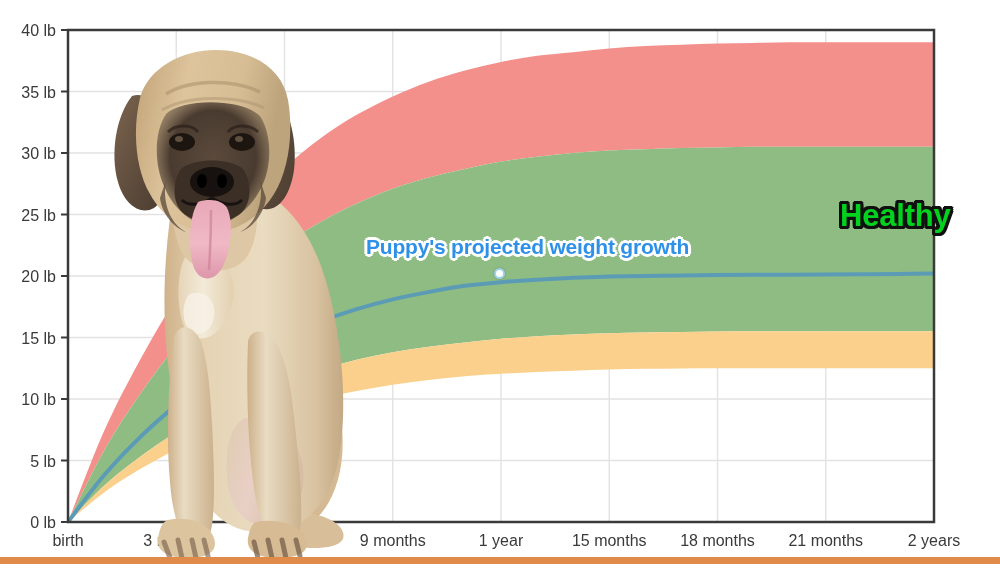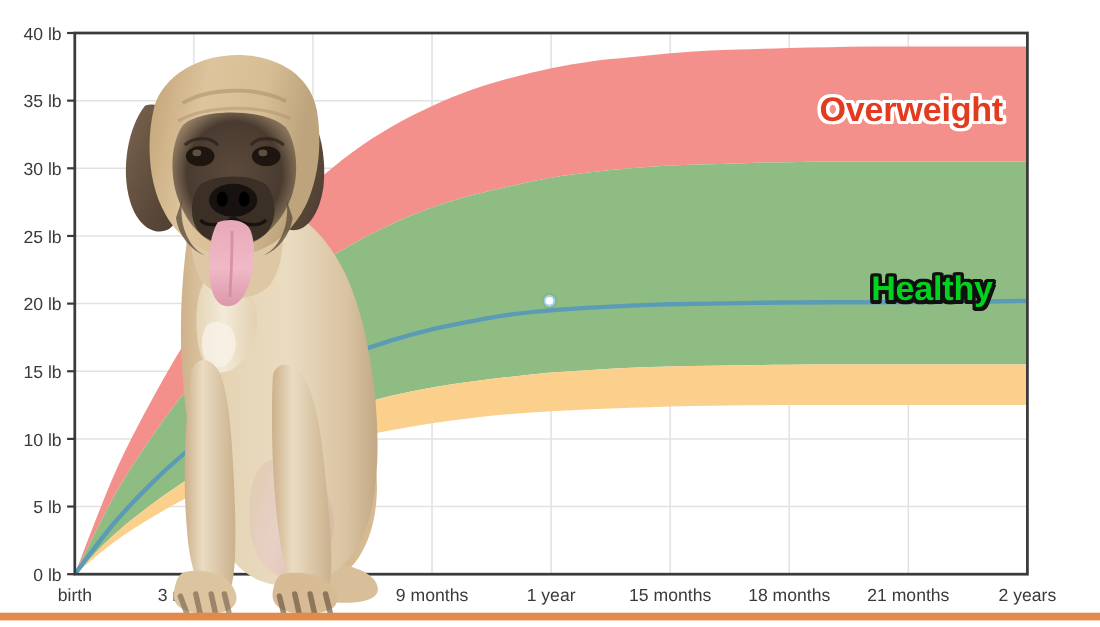--- a/index.html
+++ b/index.html
@@ -307,23 +307,23 @@
 
       <path d="M128,160 C140,156 154,158 158,168 C164,184 160,212 152,226
                C144,240 130,240 124,226 C118,210 118,176 128,160 Z" fill="url(#tongueG)"></path>
       <path d="M141,168 C141,190 140,212 139,228" stroke="#cf8698" stroke-width="2.5" fill="none" opacity="0.75"></path>
 
       <path d="M96,138 C92,160 100,182 116,190 C104,186 92,172 90,156 Z" fill="#5a4a3b" opacity="0.75"></path>
       <path d="M190,138 C194,160 186,182 170,190 C182,186 194,172 196,156 Z" fill="#5a4a3b" opacity="0.75"></path>
     </svg>
   </div>
 
-  <div class="annot annot-overweight" id="lbl-overweight" style="left:745px; top:82px;">Overweight</div>
-
-  <div class="annot annot-healthy" id="lbl-healthy" style="left:792px; top:198px;margin-top:47px;">Healthy</div>
-
-
+
+  <div class="annot annot-healthy" id="lbl-healthy" style="left:840px; top:198px;">Healthy</div>
+
+
+  <div class="annot annot-projection" id="lbl-projection" style="left:366px; top:235px;">Puppy's projected weight growth</div>
 
   <div id="point-marker" style="left: 494px; top: 267.77px;"></div>
 
   <div id="bottom-bar"></div>
 
 </div>
 
 </body></html>

